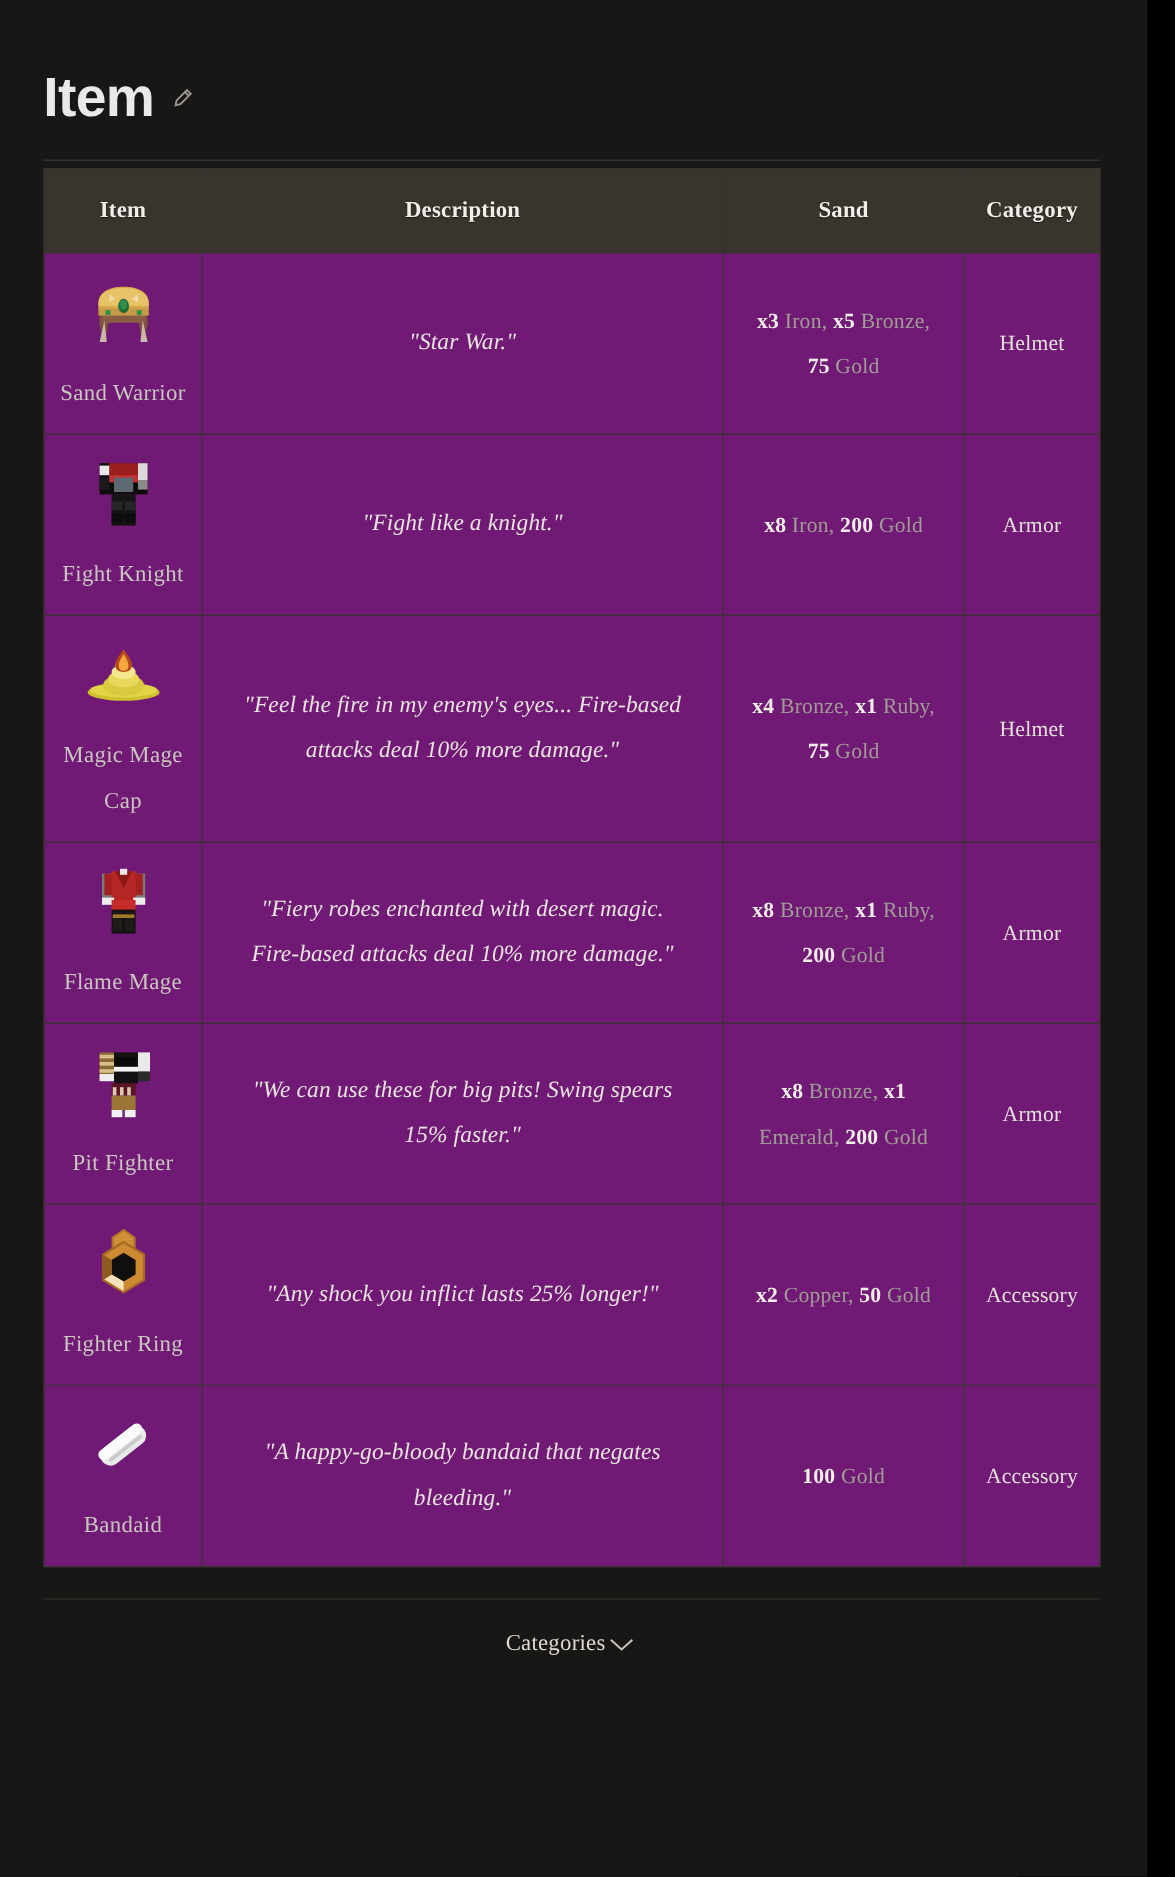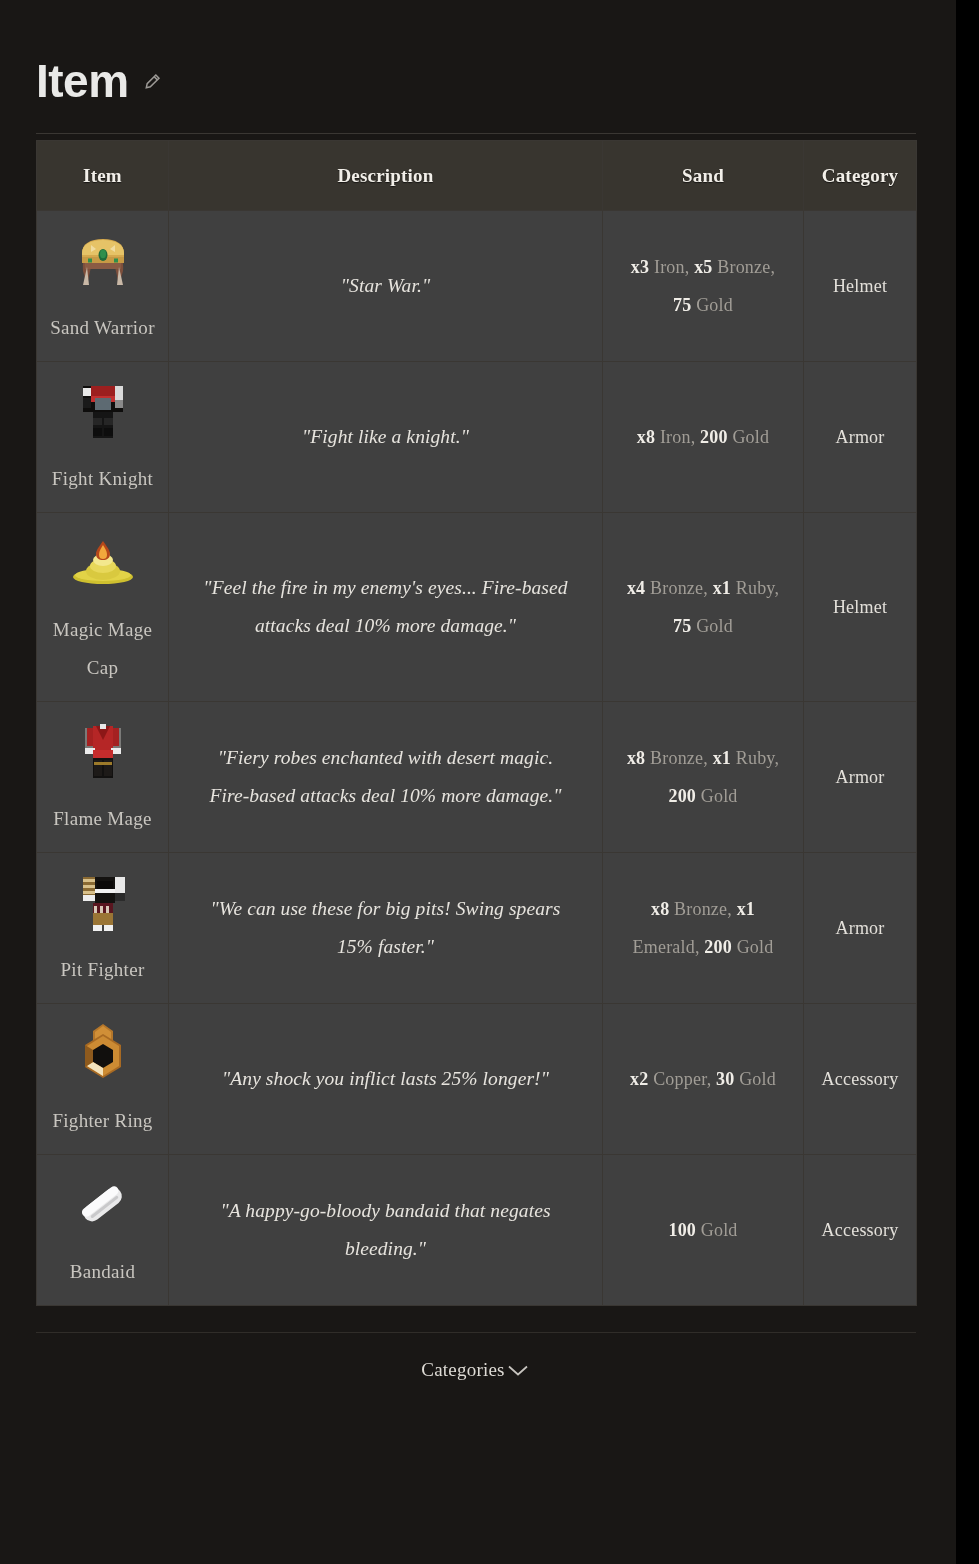--- a/index.html
+++ b/index.html
@@ -80,21 +80,21 @@
     height: 70px;
     letter-spacing: .2px;
     text-shadow: 0 1px 1px rgba(0,0,0,.6);
   }
   .col-item { width: 132px; }
   .col-desc { width: 434px; }
   .col-cost { width: 201px; }
   .col-cat  { width: 113px; }
 
   .shop-table tbody td {
-    background: #404040;
+    background: #701a75;
     padding: 14px 10px;
   }
 
   
   .item-cell { padding: 16px 6px 14px !important; }
   .item-thumb {
     width: 68px; height: 68px;
     margin: 0 auto 14px;
     position: relative;
   }
@@ -376,21 +376,21 @@
       <polygon points="16,25 24,30 24,42 16,47" fill="#8e5a1d"></polygon>
     </svg>
                   </span>
                 </div>
                 <div class="item-name">Fighter Ring</div>
               </td>
               <td>
                 <div class="desc-text">"Any shock you inflict lasts 25% longer!"</div>
               </td>
               <td>
-                <div class="cost-text"><span class="qty">x2</span> <span class="mat">Copper</span><span class="mat">, </span><span class="qty">30</span> <span class="mat">Gold</span></div>
+                <div class="cost-text"><span class="qty">x2</span> <span class="mat">Copper</span><span class="mat">, </span><span class="qty">50</span> <span class="mat">Gold</span></div>
               </td>
               <td>
                 <div class="cat-text">Accessory</div>
               </td>
             </tr>
             <tr>
               <td class="item-cell">
                 <div class="item-thumb">
                   <span class="art">
     <svg viewBox="0 0 68 68">

